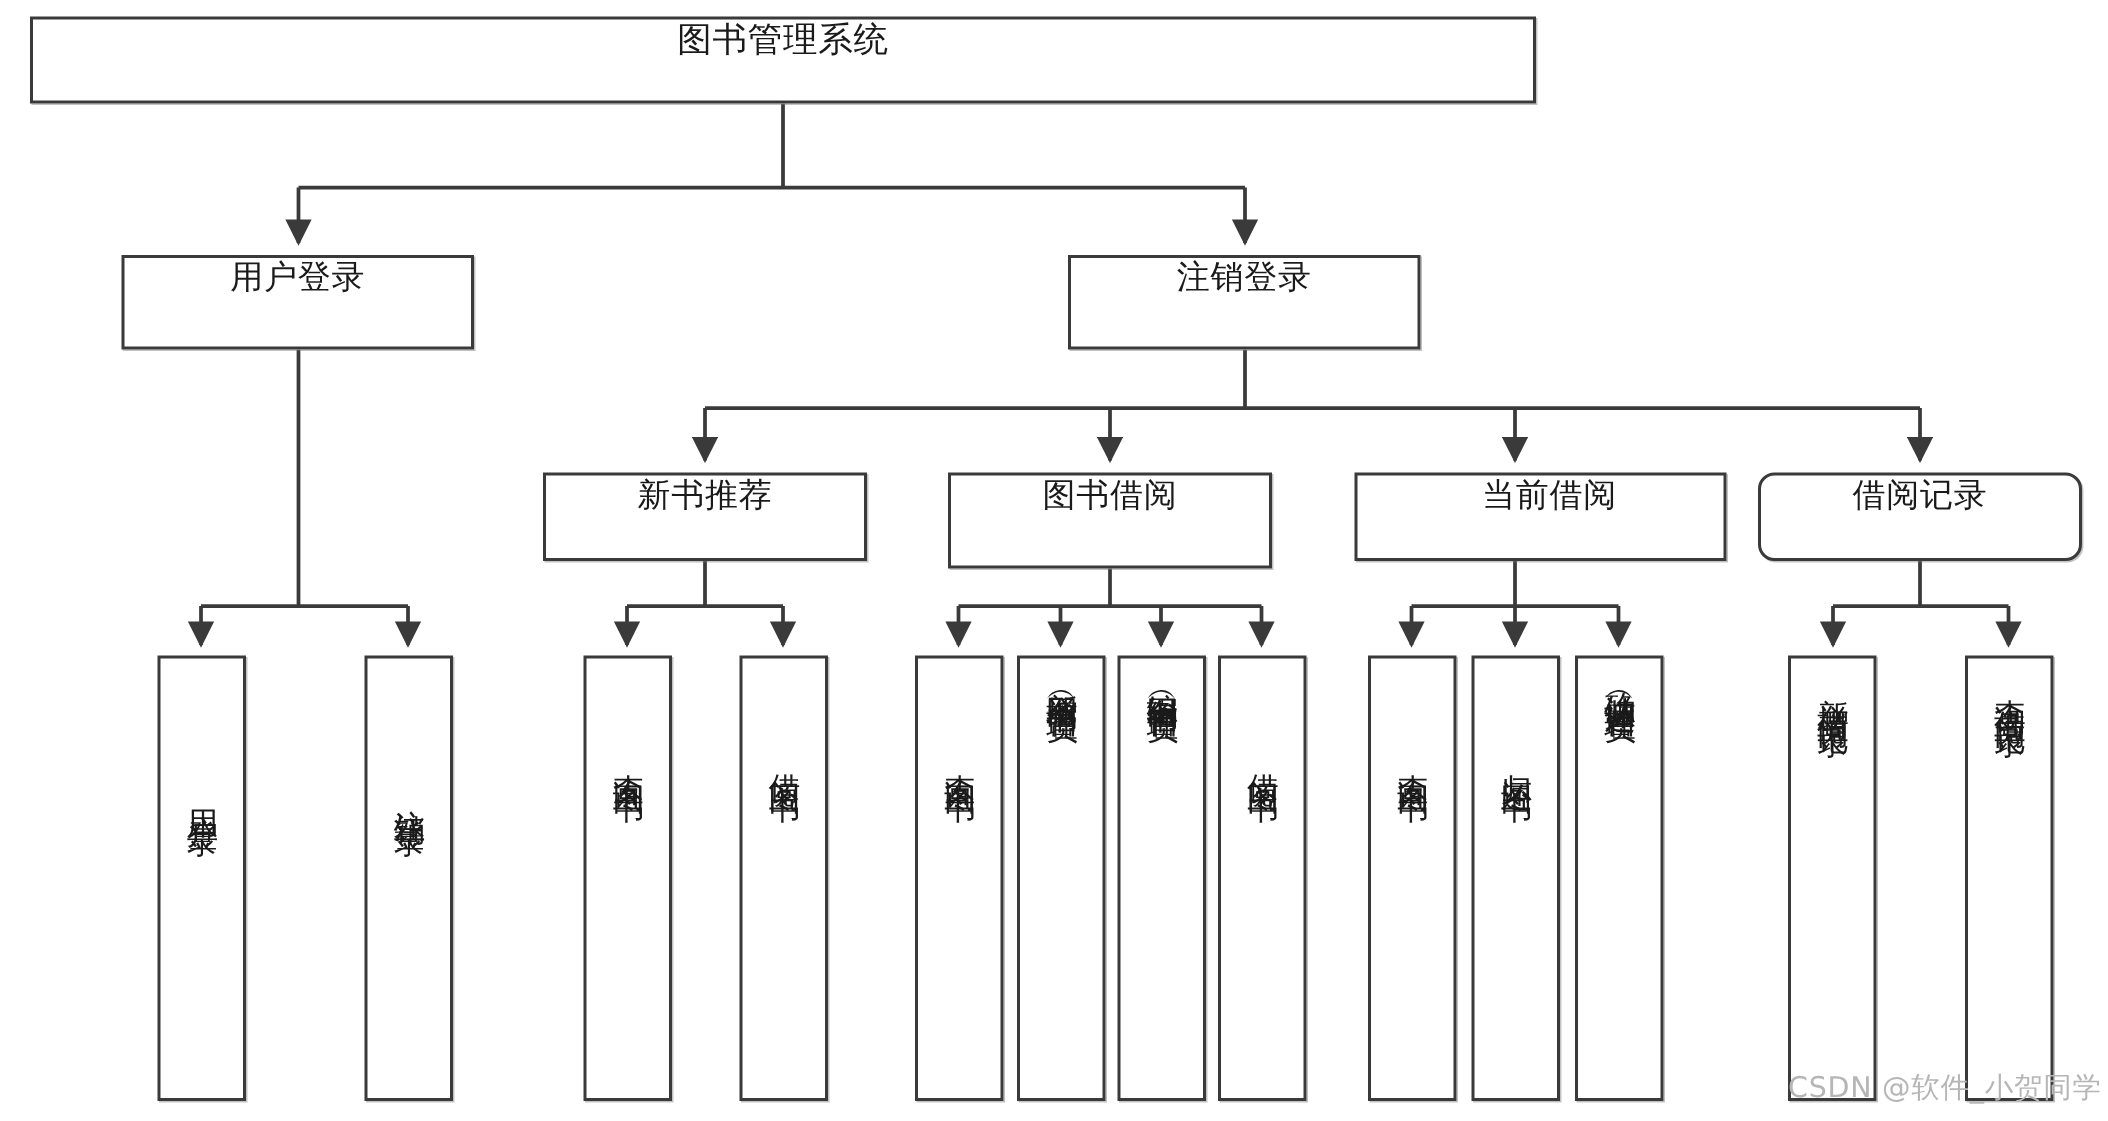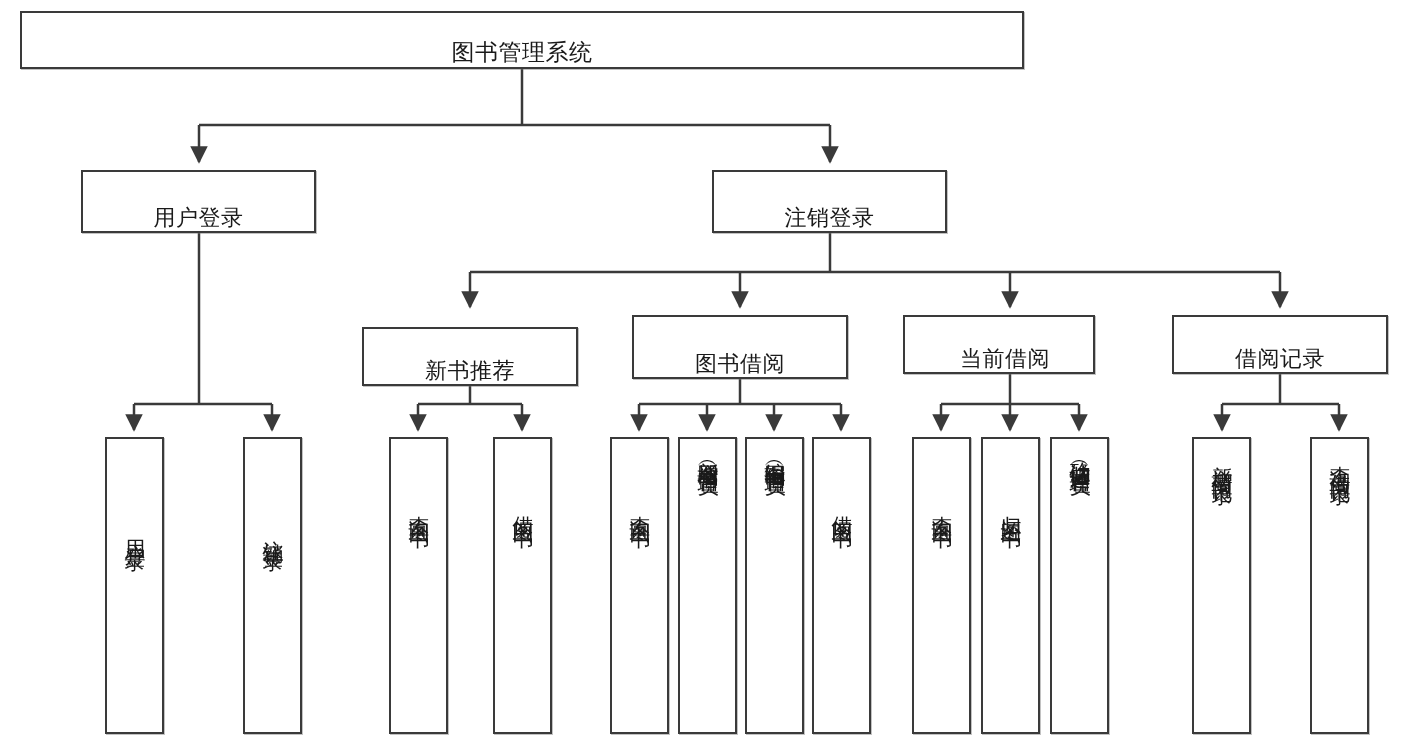--- a/index.html
+++ b/index.html
@@ -25,21 +25,21 @@
     width: 1405px;
     height: 747px;
     pointer-events: none;
   }
   .node {
     position: absolute;
     box-sizing: border-box;
     border: 2.5px solid #3a3a3a;
     background: #ffffff;
     display: flex;
-    align-items: flex-end;
+    align-items: flex-start;
     justify-content: center;
     color: #1a1a1a;
     box-shadow: 1px 1px 0 rgba(120,120,120,0.45);
   }
   .node .lbl {
     display: block;
     text-align: center;
     line-height: 1.25;
   }
   
@@ -142,30 +142,30 @@
     <span class="lbl">图书管理系统</span>
   </div>
 
   <div class="node h" style="left:81px; top:170px; width:235px; height:63px;">
     <span class="lbl">用户登录</span>
   </div>
   <div class="node h" style="left:712px; top:170px; width:235px; height:63px;">
     <span class="lbl">注销登录</span>
   </div>
 
-  <div class="node h" style="left:362px; top:315px; width:216px; height:59px;margin-top:12px;">
+  <div class="node h" style="left:362px; top:315px; width:216px; height:59px;">
     <span class="lbl">新书推荐</span>
   </div>
   <div class="node h" style="left:632px; top:315px; width:216px; height:64px;">
     <span class="lbl">图书借阅</span>
   </div>
-  <div class="node h" style="left:903px; top:315px; width:192px; height:59px;padding-left:12px;">
+  <div class="node h" style="left:903px; top:315px; width:248px; height:59px;padding-left:12px;">
     <span class="lbl">当前借阅</span>
   </div>
-  <div class="node h" style="left:1172px; top:315px; width:216px; height:59px;">
+  <div class="node h" style="left:1172px; top:315px; width:216px; height:59px;border-radius:11px;">
     <span class="lbl">借阅记录</span>
   </div>
 
   <div class="node v low" style="left:105px; top:437px; width:59px; height:297px;">
     <span class="lbl">用户登录</span>
   </div>
   <div class="node v low" style="left:243px; top:437px; width:59px; height:297px;">
     <span class="lbl">注销登录</span>
   </div>
 
@@ -199,14 +199,15 @@
     <span class="lbl">确认归还（管理员）</span>
   </div>
 
   <div class="node v" style="left:1192px; top:437px; width:59px; height:297px;">
     <span class="lbl">新增借阅记录</span>
   </div>
   <div class="node v" style="left:1310px; top:437px; width:59px; height:297px;">
     <span class="lbl">查询借阅记录</span>
   </div>
 
+  <div class="watermark" style="left:1192px; top:712px;">CSDN @软件_小贺同学</div>
 
 </div>
 
 </body></html>

